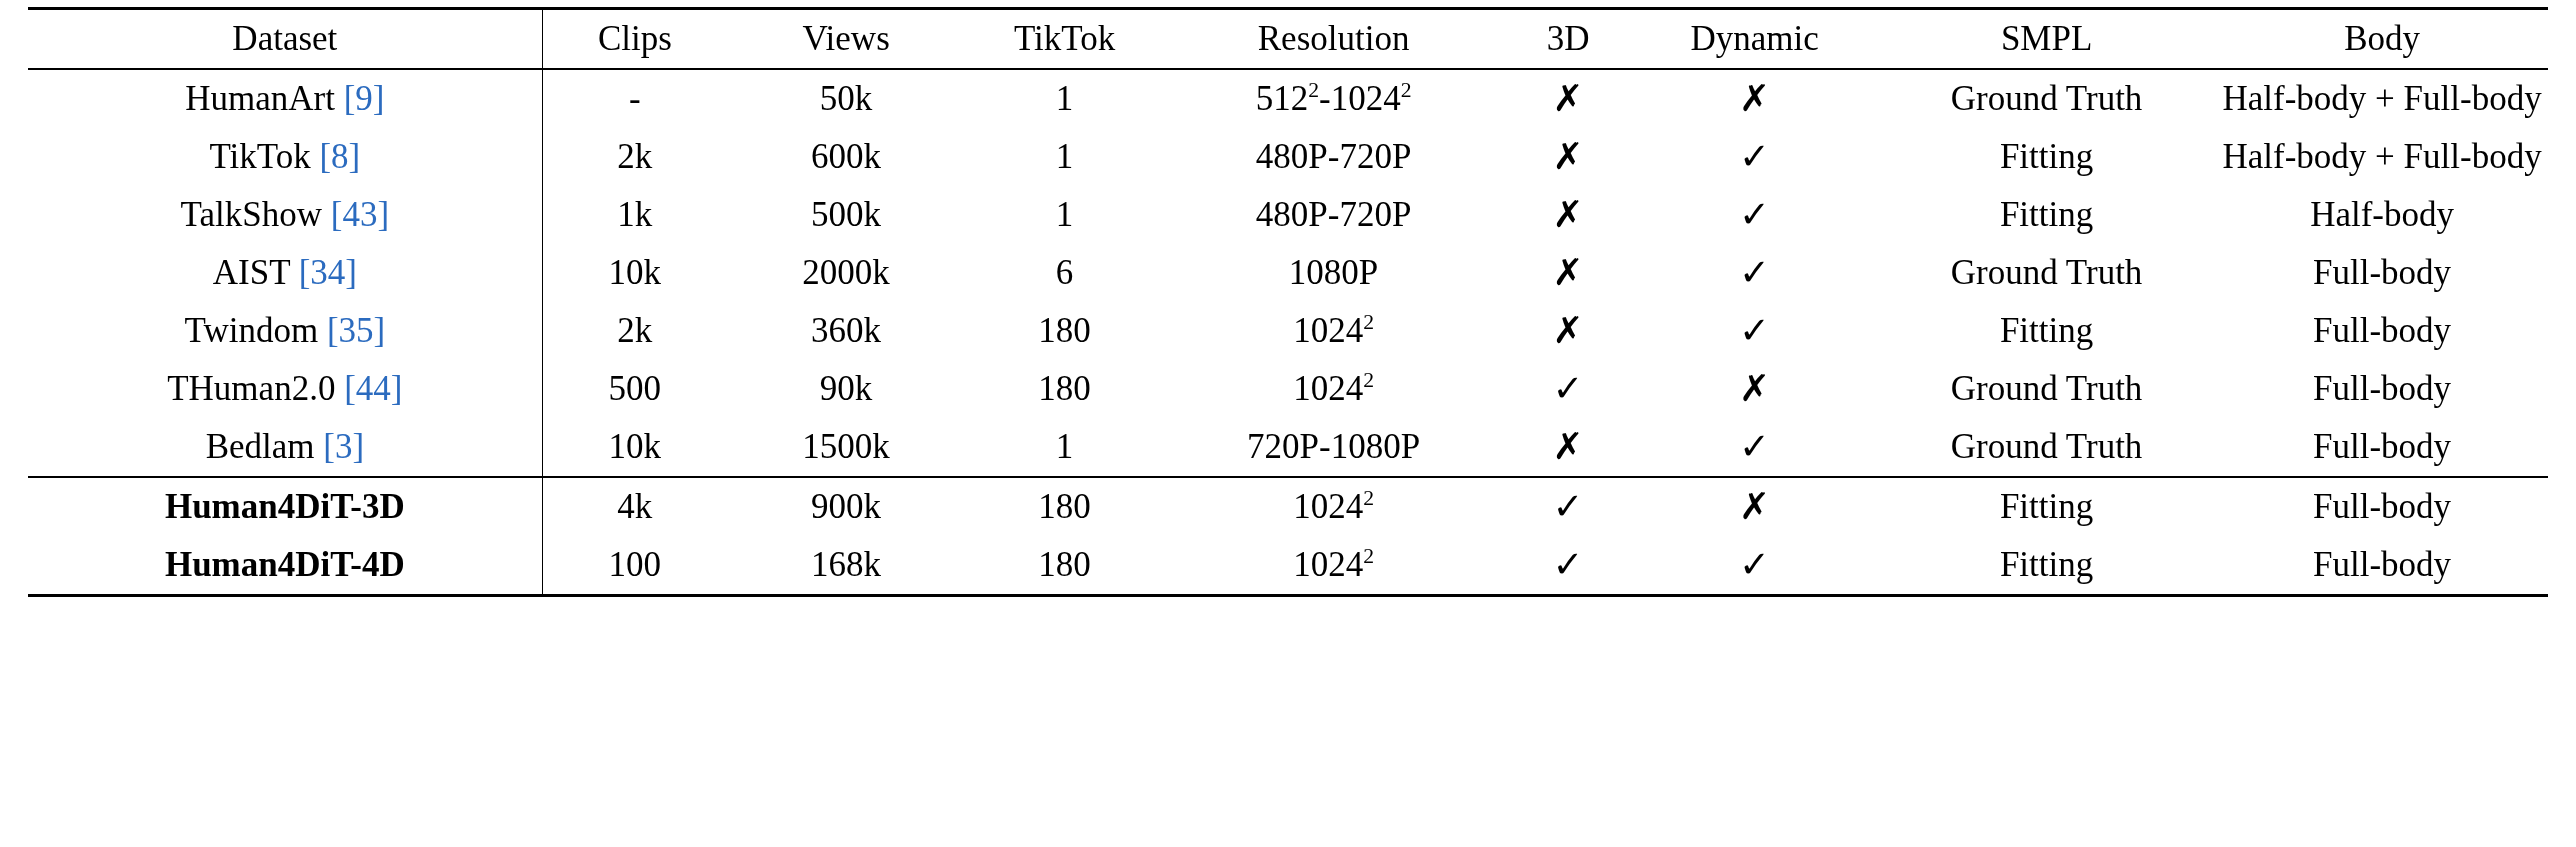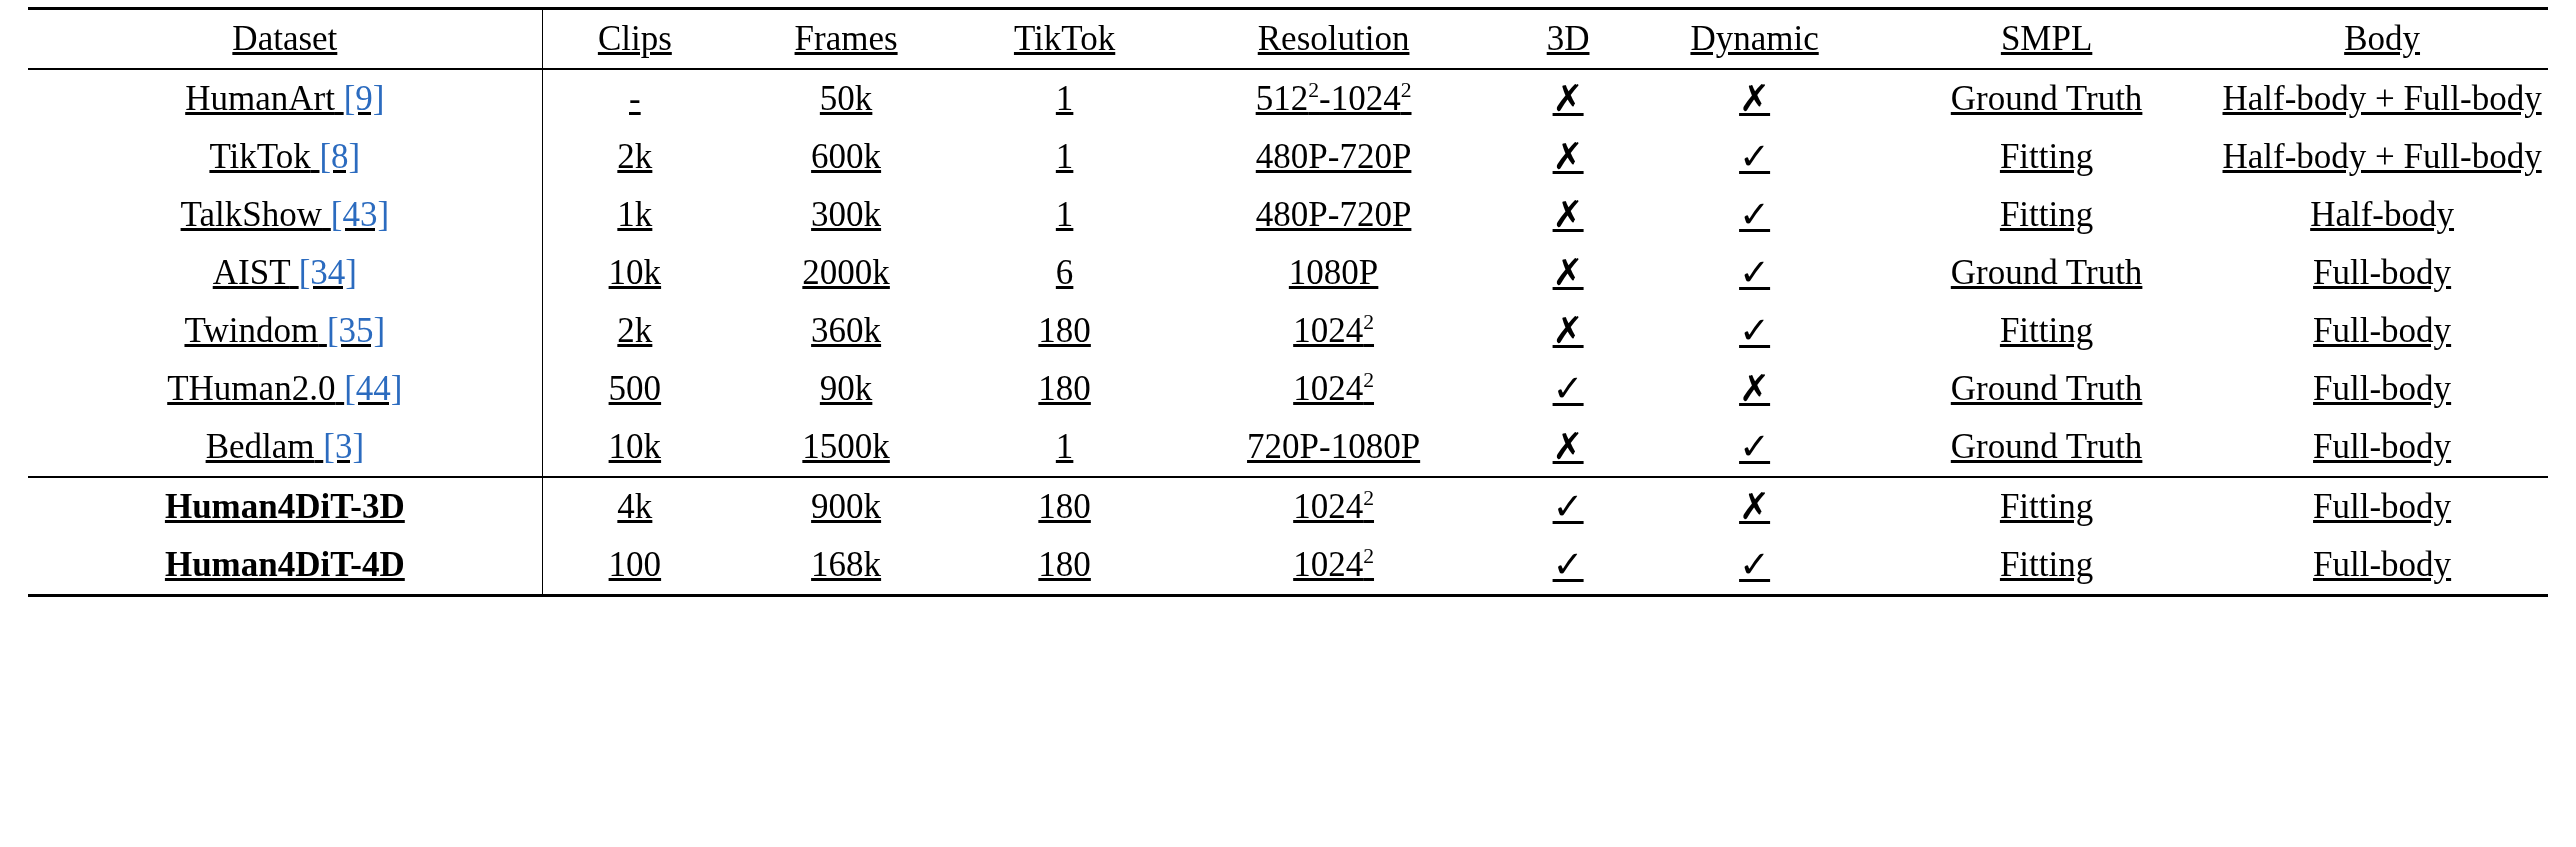--- a/index.html
+++ b/index.html
@@ -20,21 +20,20 @@
     position: relative;
     box-sizing: border-box;
     padding: 0;
   }
   table.dataset-table {
     border-collapse: collapse;
     width: 2519px;
     margin: 7.4px 27.6px 0 27.6px;
     table-layout: fixed;
     font-size: 35px;
-    text-decoration: underline;
   }
   table.dataset-table th,
   table.dataset-table td {
     text-align: center;
     vertical-align: middle;
     padding: 0;
     height: 58px;
     line-height: 58px;
     white-space: nowrap;
     font-weight: normal;
@@ -79,21 +78,21 @@
       <col class="c-res">
       <col class="c-3d">
       <col class="c-dyn">
       <col class="c-smpl">
       <col class="c-body">
     </colgroup>
     <thead>
       <tr class="header-row rule-top">
         <th>Dataset</th>
         <th class="vsep">Clips</th>
-        <th>Frames</th>
+        <th>Views</th>
         <th>TikTok</th>
         <th>Resolution</th>
         <th>3D</th>
         <th>Dynamic</th>
         <th>SMPL</th>
         <th>Body</th>
       </tr>
     </thead>
     <tbody id="table-body">
         <tr>
@@ -114,21 +113,21 @@
           <td>1</td>
           <td class="res-sq">480P-720P</td>
           <td class="cross">✗</td>
           <td class="check">✓</td>
           <td>Fitting</td>
           <td>Half-body + Full-body</td>
         </tr>
         <tr>
           <td><span>TalkShow</span> <span class="cite">[43]</span></td>
           <td class="vsep">1k</td>
-          <td>300k</td>
+          <td>500k</td>
           <td>1</td>
           <td class="res-sq">480P-720P</td>
           <td class="cross">✗</td>
           <td class="check">✓</td>
           <td>Fitting</td>
           <td>Half-body</td>
         </tr>
         <tr>
           <td><span>AIST</span> <span class="cite">[34]</span></td>
           <td class="vsep">10k</td>

